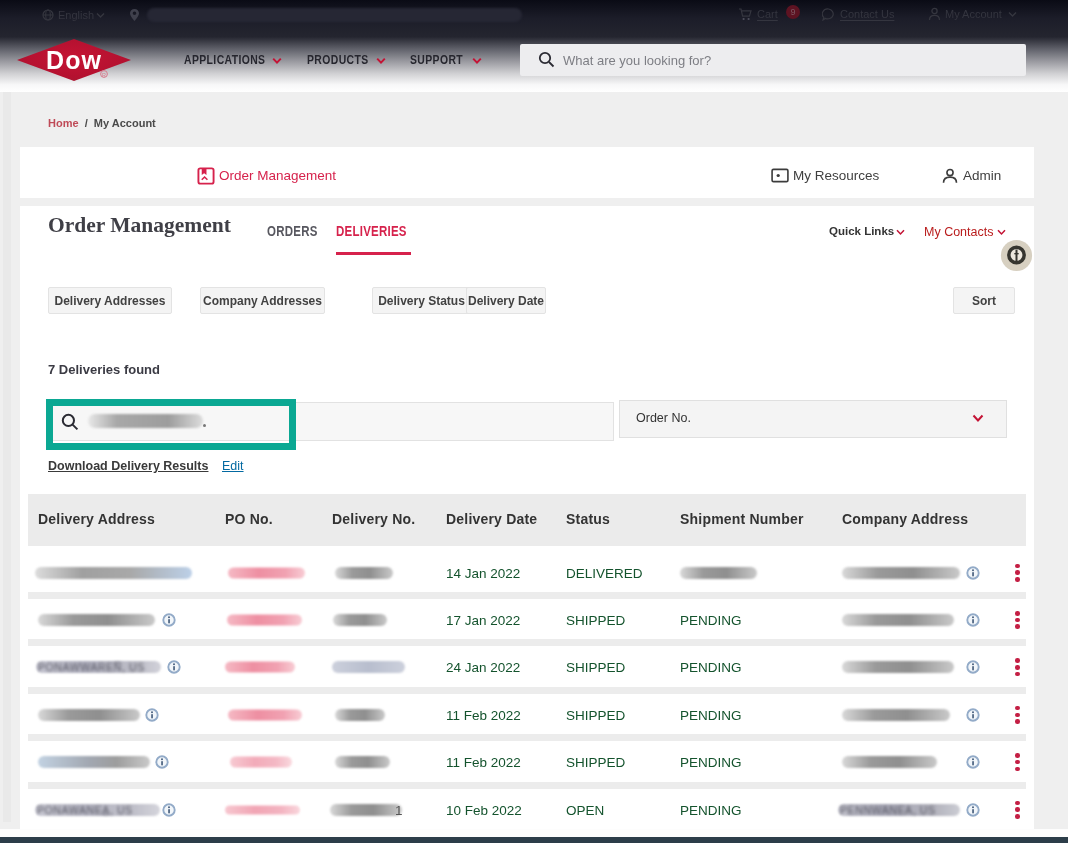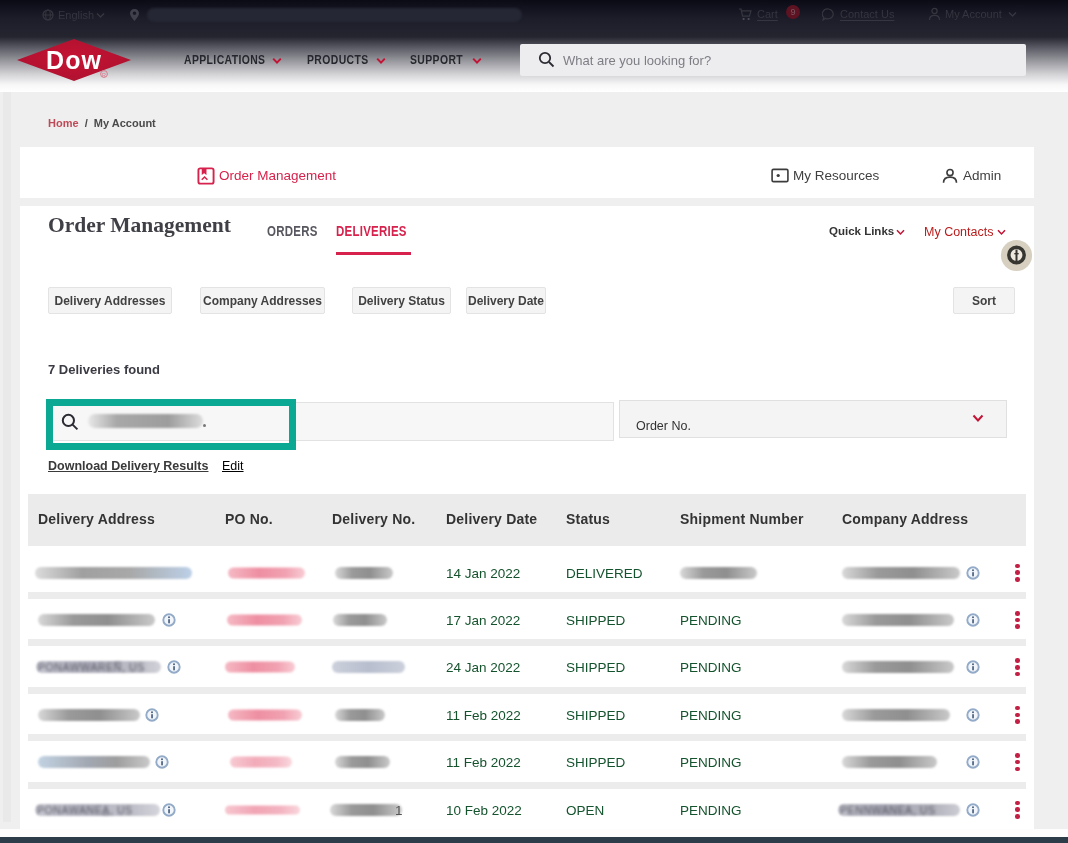--- a/index.html
+++ b/index.html
@@ -158,43 +158,43 @@
 
 <svg class="abs" style="left:1000px;top:239px" width="33" height="33" viewBox="0 0 36 36">
   <circle cx="18" cy="18" r="17" fill="#d7d0c1"></circle>
   <circle cx="18" cy="17.5" r="8.4" fill="#eee8de" stroke="#36352f" stroke-width="3.8"></circle>
   <line x1="18" y1="11.5" x2="18" y2="24.5" stroke="#36352f" stroke-width="2.2"></line>
   <line x1="15.6" y1="16" x2="20.4" y2="16" stroke="#36352f" stroke-width="1.5"></line>
 </svg>
 
 <div class="chip" style="left:48px;width:124px">Delivery Addresses</div>
 <div class="chip" style="left:200px;width:125px">Company Addresses</div>
-<div class="chip" style="left:352px;width:99px">Delivery Status</div>
+<div class="chip" style="left:372px;width:99px">Delivery Status</div>
 <div class="chip" style="left:466px;width:80px">Delivery Date</div>
 <div class="chip" style="left:953px;width:62px">Sort</div>
 
 <div class="abs" style="left:48px;top:362px;font-size:13px;font-weight:bold;color:#3b3b44">7 Deliveries found</div>
 
 <div id="srchin" class="abs"></div>
 <svg class="abs" style="left:61px;top:413px" width="18" height="18" viewBox="0 0 18 18">
   <circle cx="7.4" cy="7.4" r="5.6" fill="none" stroke="#2b2b33" stroke-width="2"></circle>
   <line x1="11.6" y1="11.6" x2="16.4" y2="16.4" stroke="#2b2b33" stroke-width="2"></line>
 </svg>
 <div class="abs" style="left:88px;top:414px;width:115px;height:14px;border-radius:7px;filter:blur(1.2px);background:linear-gradient(to right,#e8e8e8,#a8a8a8 25%,#9d9d9d 70%,#dcdcdc)"></div>
 <div class="abs" style="left:203px;top:424px;width:3px;height:3px;background:#777;border-radius:50%"></div>
 <div id="tealbox" class="abs"></div>
 <div id="selbox" class="abs">
-    <span style="position:absolute;left:16px;top:18px">Order No.</span>
+    <span style="position:absolute;left:16px;top:10px">Order No.</span>
   <svg style="position:absolute;right:22px;top:13px" width="12" height="9" viewBox="0 0 12 9">
       <path d="M1.5 1.5 L6 6.5 L10.5 1.5" fill="none" stroke="#c41335" stroke-width="2"></path>
     </svg>
 </div>
 
 <div class="abs" style="left:48px;top:459px;font-size:12.5px;font-weight:bold;color:#3a3a3a"><u>Download Delivery Results</u></div>
-<div class="abs" style="left:222px;top:459px;font-size:12.5px;color:#000000"><u>Edit</u></div>
+<div class="abs" style="left:222px;top:459px;font-size:12.5px;color:#0369a1"><u>Edit</u></div>
 
 <div id="thead" class="abs"></div>
 <div class="th" style="left:38px">Delivery Address</div>
 <div class="th" style="left:225px">PO No.</div>
 <div class="th" style="left:332px">Delivery No.</div>
 <div class="th" style="left:446px">Delivery Date</div>
 <div class="th" style="left:566px">Status</div>
 <div class="th" style="left:680px">Shipment Number</div>
 <div class="th" style="left:842px">Company Address</div>
 

